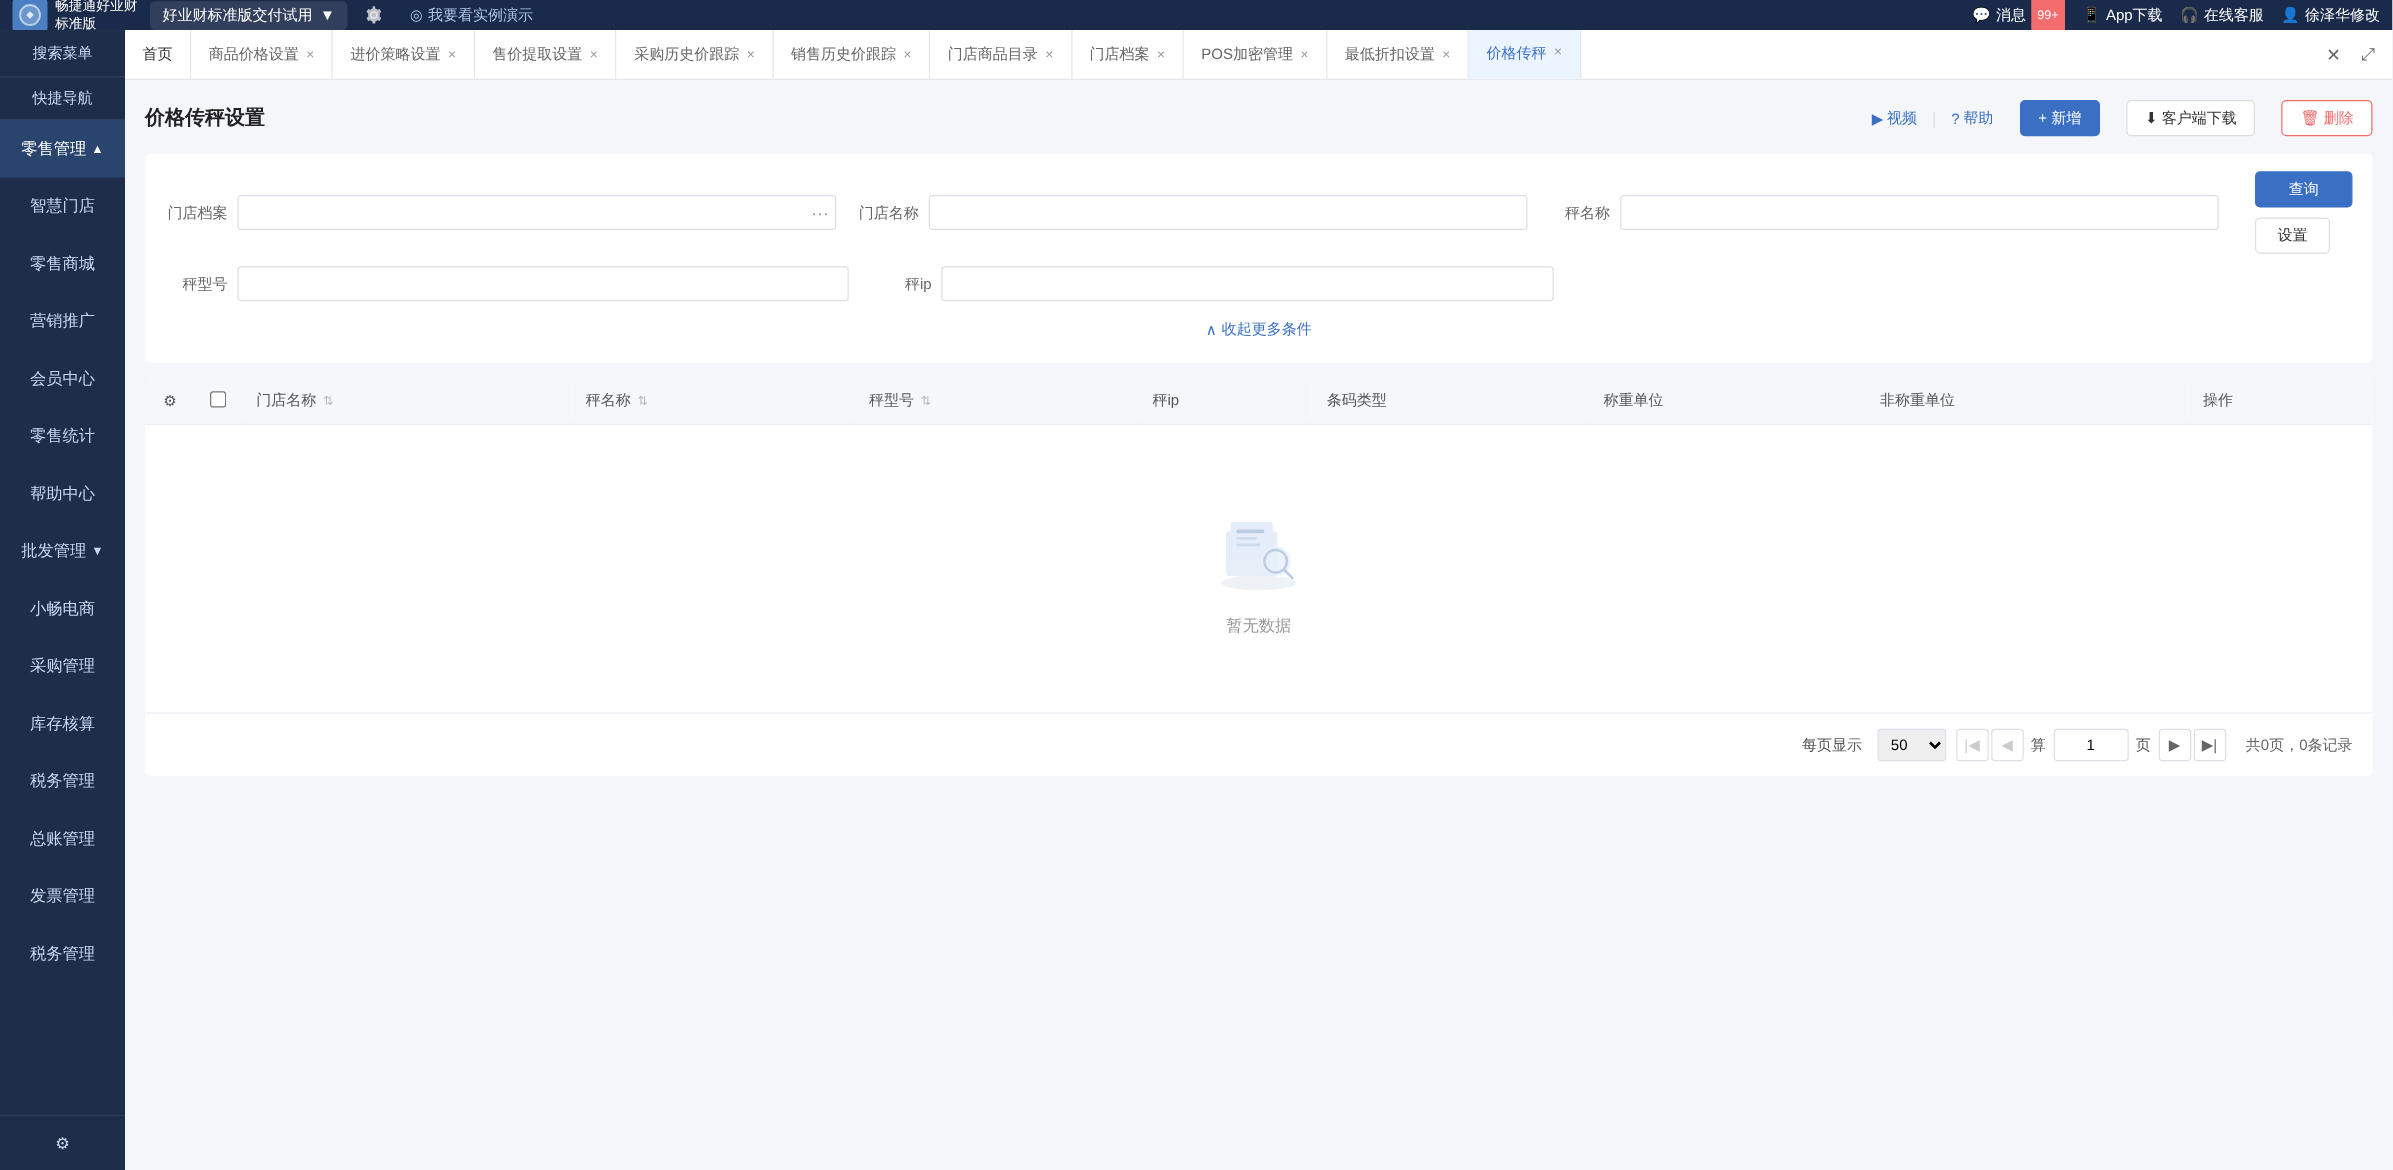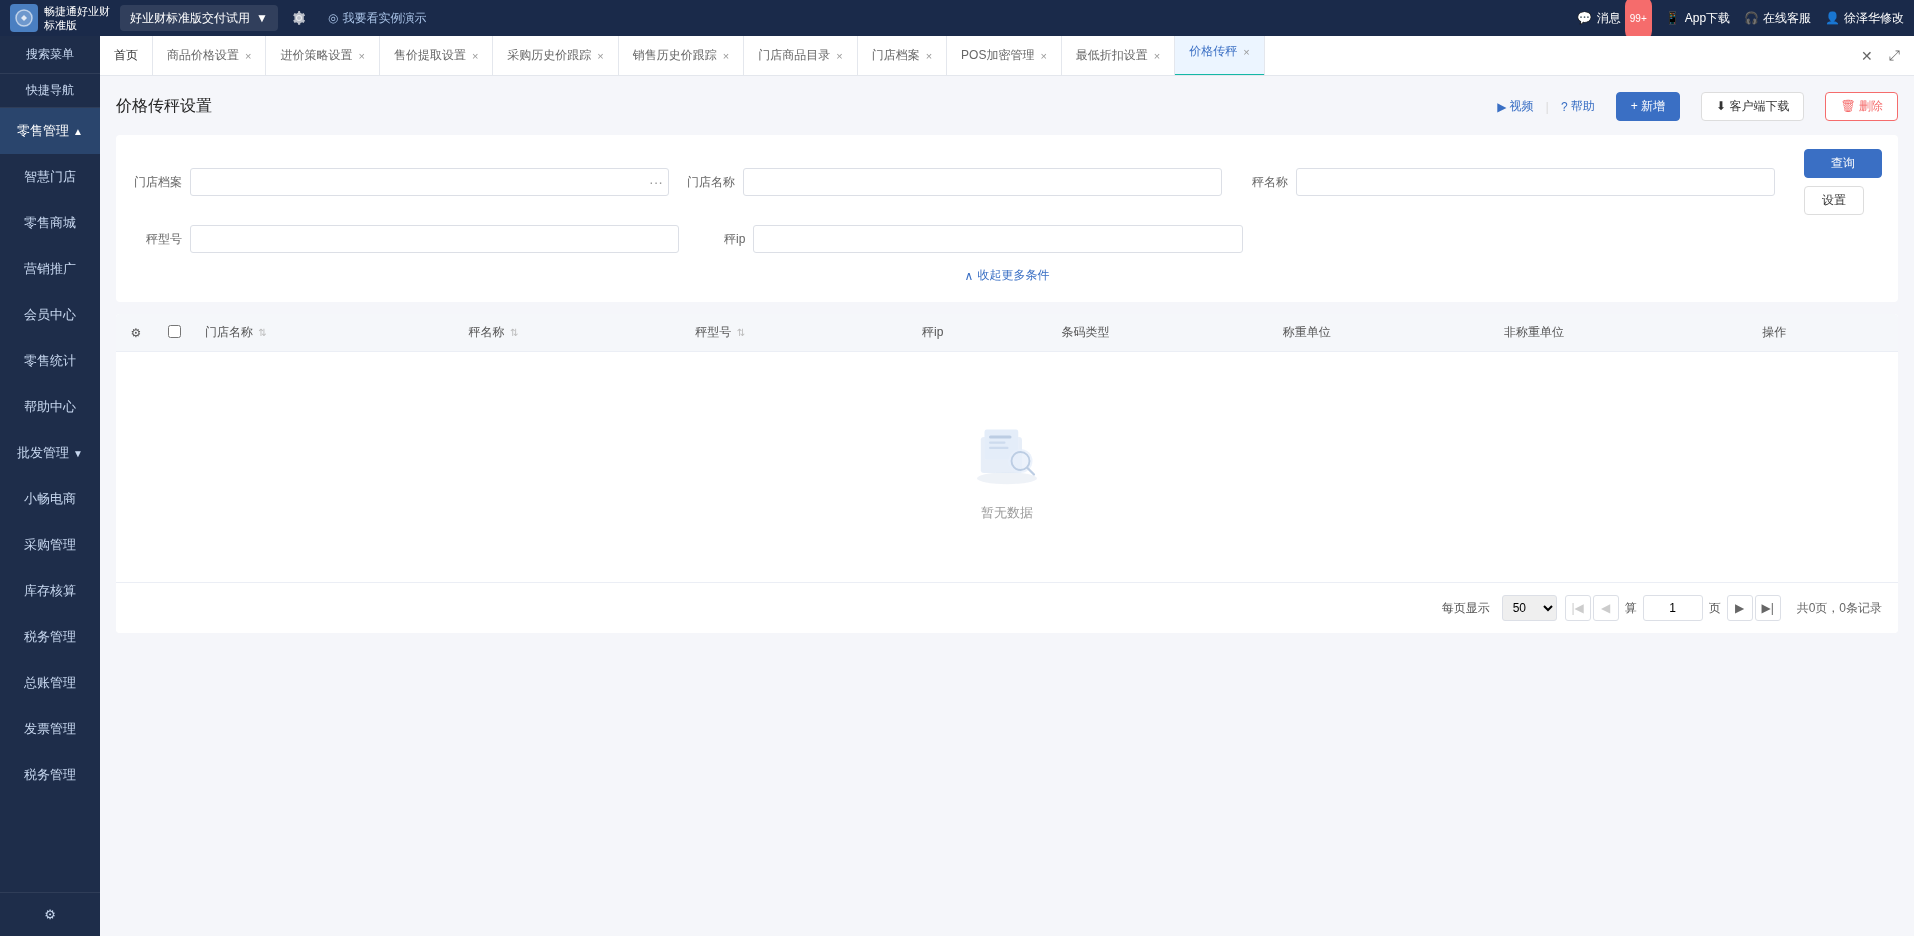--- a/index.html
+++ b/index.html
@@ -1,24 +1,24 @@
 <!DOCTYPE html>
 <html><head>
   <meta charset="utf-8">
   <style>
     * { box-sizing: border-box; margin: 0; padding: 0; }
     body { font-family: 'Microsoft YaHei', Arial, sans-serif; font-size: 13px; background: #f0f2f5; color: #333; height: 936px; overflow: hidden; }
 
     
     .app-container { display: flex; flex-direction: column; height: 936px; }
-    .top-bar { display: flex; align-items: center; background: #1a2a4a; color: #fff; height: 36px; padding: 0 10px; flex-shrink: 0; }
+    .top-bar { display: flex; align-items: center; background: #1a2a4a; color: #fff; height: 24px; padding: 0 10px; flex-shrink: 0; }
     .logo-area { display: flex; align-items: center; width: 100px; flex-shrink: 0; }
     .logo-icon { width: 28px; height: 28px; background: #4a7fc1; border-radius: 4px; display: flex; align-items: center; justify-content: center; font-size: 10px; color: #fff; margin-right: 6px; flex-shrink: 0; }
     .logo-text { font-size: 11px; line-height: 1.3; }
-    .top-bar-middle { flex: 1; display: flex; padding-left: 10px; }
+    .top-bar-middle { flex: 1; display: flex; align-items: center; padding-left: 10px; }
     .version-select { display: flex; align-items: center; background: rgba(255,255,255,0.1); border-radius: 4px; padding: 3px 10px; font-size: 12px; cursor: pointer; gap: 6px; }
     .settings-btn { margin-left: 8px; width: 26px; height: 26px; display: flex; align-items: center; justify-content: center; cursor: pointer; }
     .demo-link { margin-left: 16px; display: flex; align-items: center; gap: 4px; font-size: 12px; color: #aac4e8; cursor: pointer; }
     .top-bar-right { display: flex; align-items: center; gap: 14px; font-size: 12px; }
     .top-bar-right .item { display: flex; align-items: center; gap: 4px; cursor: pointer; }
     .badge { background: #f56c6c; color: #fff; border-radius: 10px; padding: 17px 5px; font-size: 10px; }
 
     
     .main-layout { display: flex; flex: 1; overflow: hidden; }
 
@@ -31,30 +31,30 @@
     .sidebar-item .arrow { font-size: 10px; }
     .sidebar-bottom { margin-top: auto; padding: 14px 0; text-align: center; border-top: 1px solid rgba(255,255,255,0.08); cursor: pointer; }
 
     
     .content-area { flex: 1; display: flex; flex-direction: column; overflow: hidden; background: #f5f6fa; }
 
     
     .tab-bar { display: flex; align-items: center; background: #fff; border-bottom: 1px solid #e4e7ed; height: 40px; flex-shrink: 0; overflow-x: auto; overflow-y: hidden; }
     .tab-bar::-webkit-scrollbar { display: none; }
     .tab-item { display: flex; align-items: center; padding: 0 14px; height: 52px; font-size: 12px; cursor: pointer; white-space: nowrap; border-right: 1px solid #e4e7ed; color: #666; flex-shrink: 0; }
-    .tab-item.active { background: #ecf5ff; color: #3a6fc4; border-bottom: 8px solid #14b8a6; }
+    .tab-item.active { background: #ecf5ff; color: #3a6fc4; border-bottom: 3px solid #14b8a6; }
     .tab-item .close-btn { margin-left: 6px; font-size: 11px; color: #999; cursor: pointer; }
     .tab-item.home { color: #333; font-weight: 500; }
     .tab-bar-end { display: flex; align-items: center; margin-left: auto; padding: 0 8px; gap: 4px; flex-shrink: 0; }
     .tab-bar-end button { border: none; background: none; cursor: pointer; font-size: 14px; color: #666; padding: 2px 6px; }
 
     
     .page-content { flex: 1; overflow-y: auto; padding: 16px; }
     .page-header { display: flex; align-items: center; justify-content: space-between; margin-bottom: 14px; }
-    .page-title { font-size: 16px; font-weight: 400; color: #222; }
+    .page-title { font-size: 16px; font-weight: 700; color: #222; }
     .page-actions { display: flex; align-items: center; gap: 8px; }
     .page-actions .link-btn { font-size: 12px; color: #3a6fc4; cursor: pointer; display: flex; align-items: center; gap: 3px; }
     .separator { color: #ddd; margin: 0 4px; }
     .btn { padding: 5px 14px; border-radius: 4px; font-size: 12px; cursor: pointer; border: 1px solid #ddd; margin-left: 13px; }
     .btn-primary { background: #3a6fc4; color: #fff; border-color: #3a6fc4; }
     .btn-default { background: #fff; color: #333; }
     .btn-danger { background: #fff; color: #f56c6c; border-color: #f56c6c; }
 
     
     .filter-card { background: #fff; border-radius: 4px; padding: 14px 16px; margin-bottom: 12px; }

